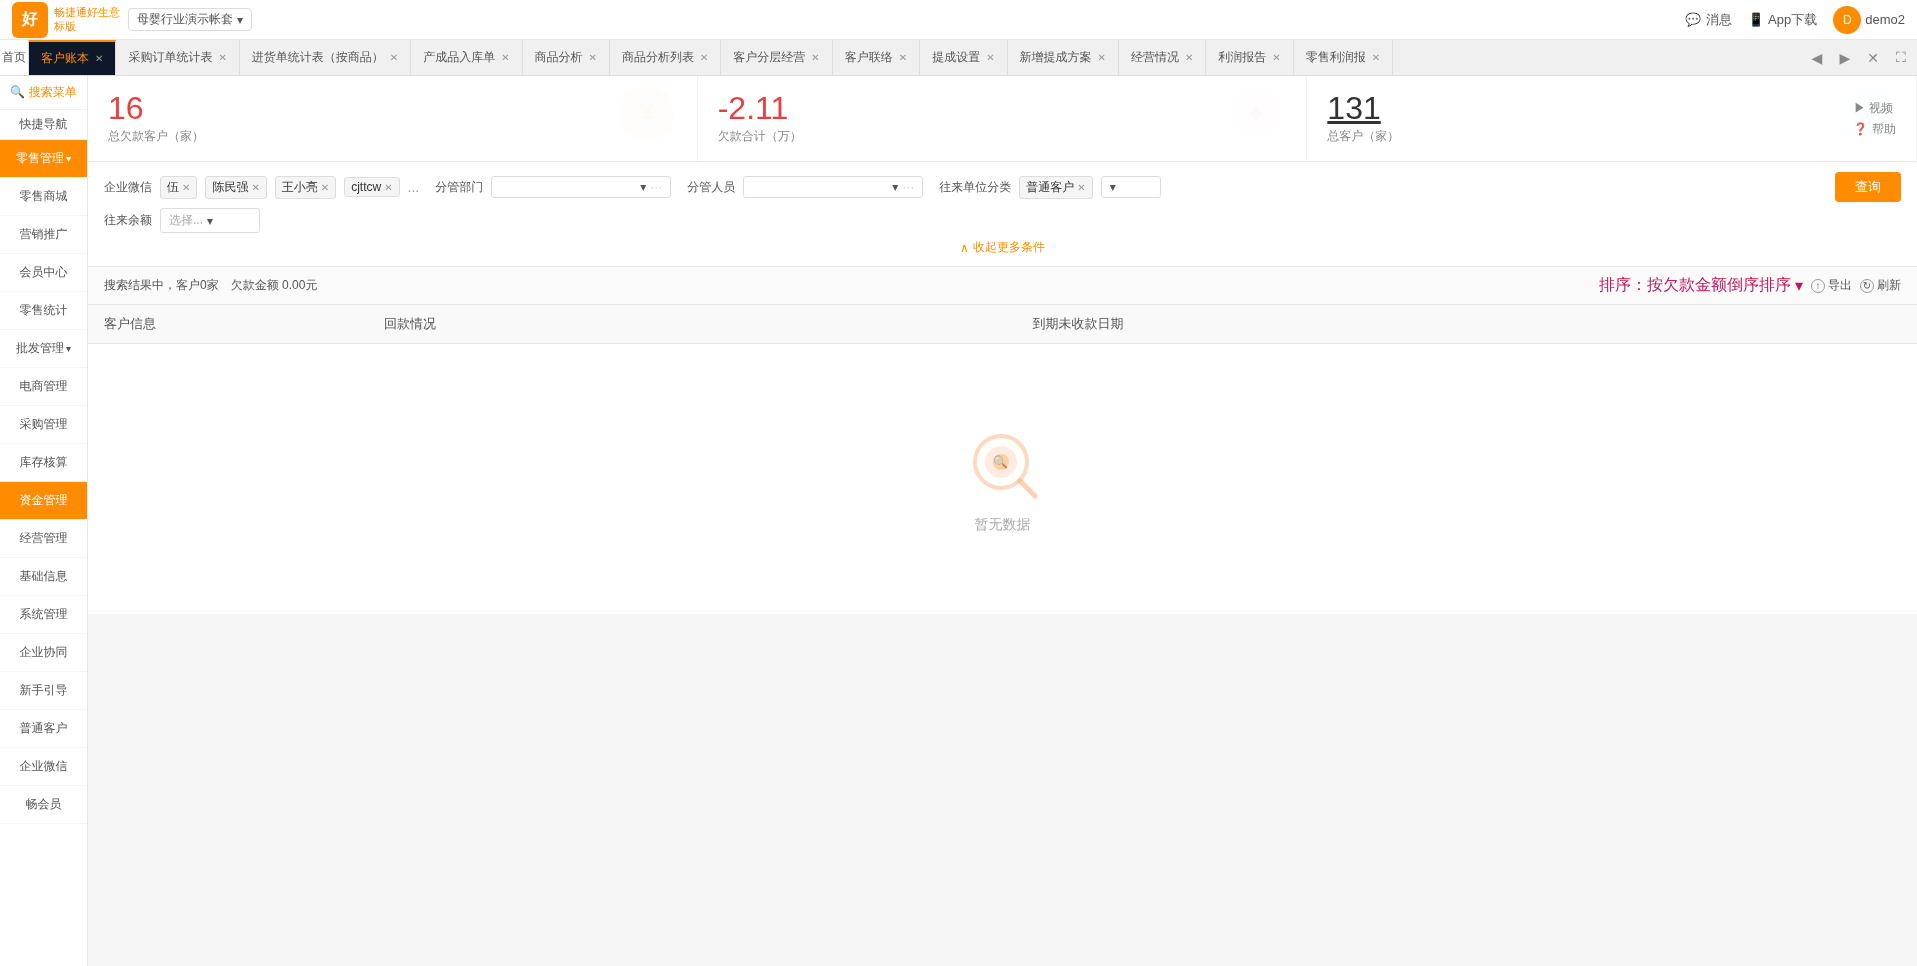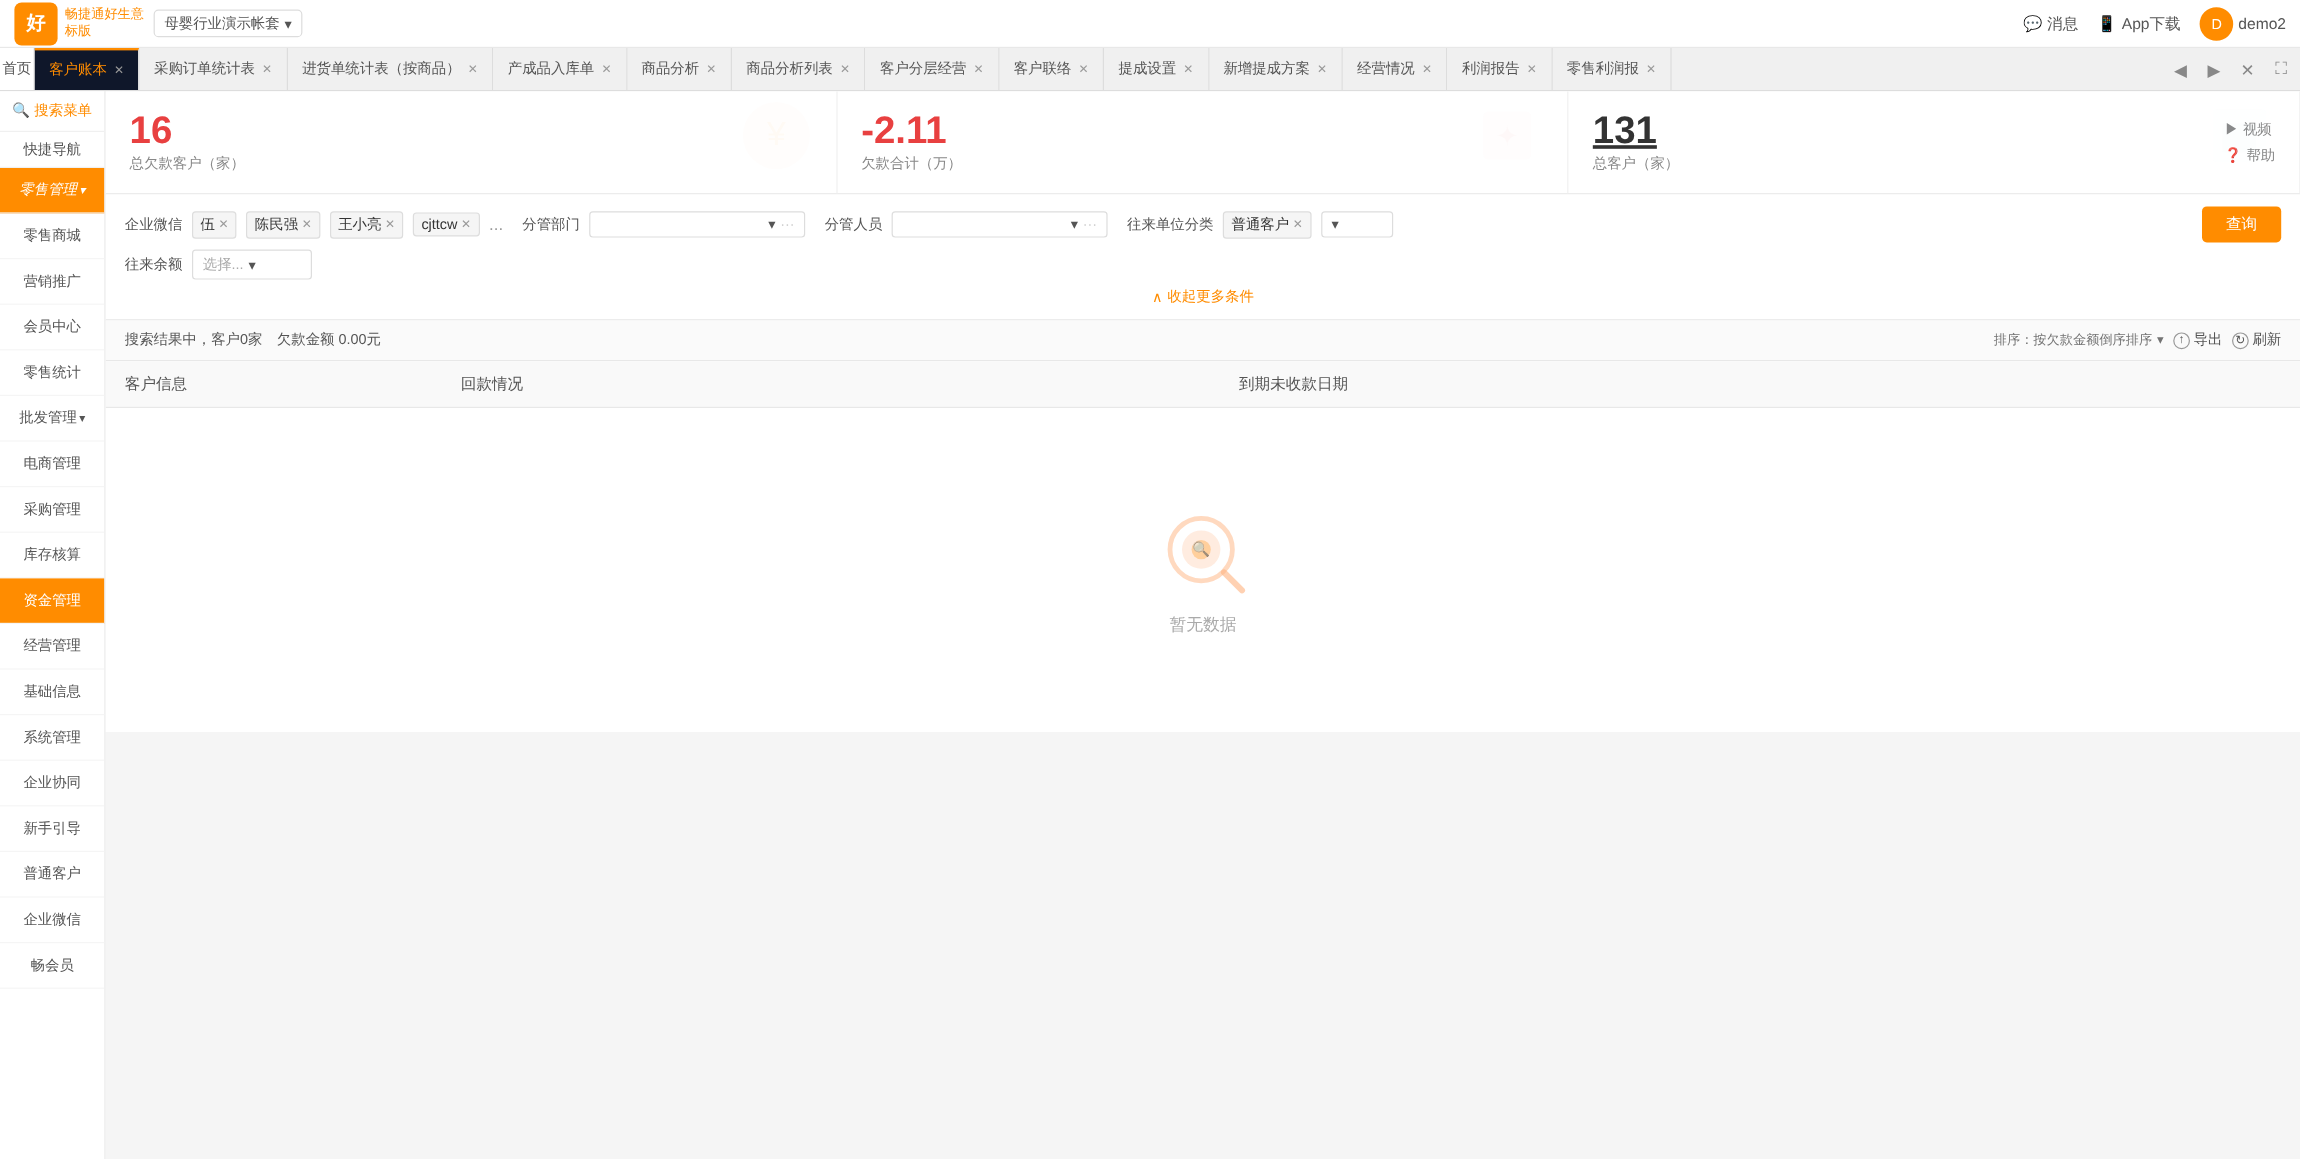--- a/index.html
+++ b/index.html
@@ -51,41 +51,41 @@
       font-size: 12px; color: #ff8c00; cursor: pointer; text-align: center;
     }
     .sidebar-quick-nav {
       padding: 6px; border-bottom: 1px solid #f0f0f0;
       font-size: 12px; color: #555; text-align: center; cursor: pointer;
     }
     .sidebar-item {
       padding: 10px 6px; font-size: 13px; color: #555; text-align: center;
       cursor: pointer; border-bottom: 1px solid #f5f5f5;
     }
-    .sidebar-item.active { background: #ff8c00; color: #fff; font-style: italic; }
+    .sidebar-item.active { background: #ff8c00; color: #fff; }
     .sidebar-item.has-sub { display: flex; align-items: center; justify-content: center; gap: 2px; }
     .sidebar-item-label { font-size: 12px; }
 
     
     .main { flex: 1; overflow: auto; background: #f5f5f5; }
 
     
     .stats-row {
       display: flex; background: #fff; border-bottom: 1px solid #e8e8e8;
       padding: 0;
     }
     .stat-card {
       flex: 1; display: flex; align-items: center; padding: 16px 20px;
       border-right: 1px solid #f0f0f0; position: relative;
     }
     .stat-card-icon {
       position: absolute; right: 20px; top: 50%; transform: translateY(-50%);
       opacity: 0.15; font-size: 48px;
     }
-    .stat-value { font-size: 32px; font-weight: bold; line-height: 1; }
+    .stat-value { font-size: 32px; font-weight: normal; line-height: 1; }
     .stat-value.red { color: #e84040; }
     .stat-value.dark { color: #333; text-decoration: underline; }
     .stat-label { font-size: 12px; color: #888; margin-top: 4px; }
     .stat-top-right { margin-left: auto; display: flex; flex-direction: column; gap: 4px; font-size: 12px; color: #888; }
     .stat-top-right span { cursor: pointer; }
 
     
     .filter-area {
       background: #fff; padding: 10px 16px; border-bottom: 1px solid #e8e8e8;
     }
@@ -109,21 +109,21 @@
       font-size: 12px; color: #ff8c00; justify-content: center; margin-top: 4px;
     }
 
     
     .results-bar {
       display: flex; align-items: center; padding: 8px 16px;
       background: #fafafa; border-bottom: 1px solid #e8e8e8; gap: 12px;
     }
     .results-text { font-size: 12px; color: #555; }
     .results-actions { margin-left: auto; display: flex; align-items: center; gap: 8px; }
-    .results-sort { font-size: 11px; color: #737373; display: flex; align-items: center; gap: 4px; cursor: pointer; text-align: center; }
+    .results-sort { font-size: 16px; color: #be185d; display: flex; align-items: center; gap: 4px; cursor: pointer; text-align: center; }
     .action-btn {
       display: flex; align-items: center; gap: 3px;
       font-size: 12px; color: #555; cursor: pointer;
     }
     .action-btn .icon-circle { width: 14px; height: 14px; border-radius: 50%; border: 1px solid #999; display: flex; align-items: center; justify-content: center; font-size: 10px; }
 
     
     .table-container { background: #fff; margin: 0; }
     .table-header {
       display: grid;

